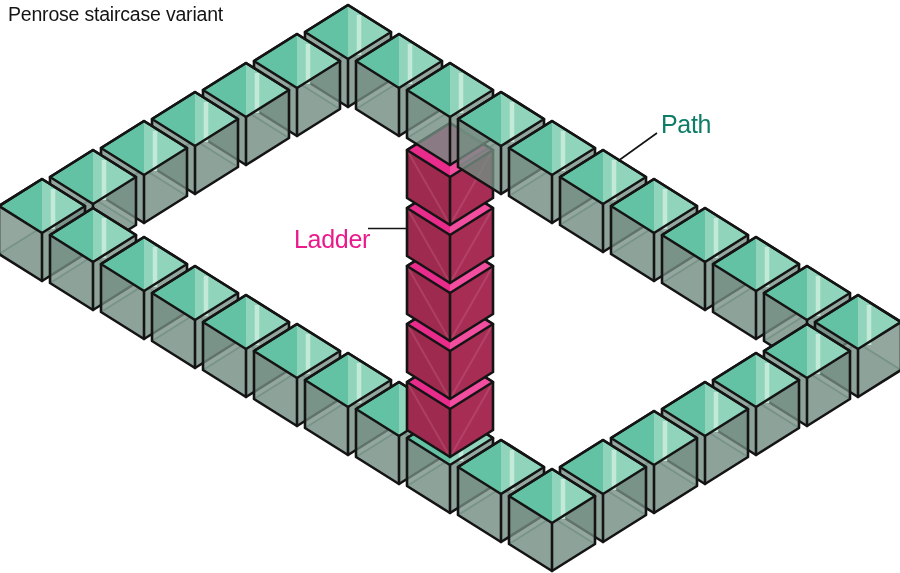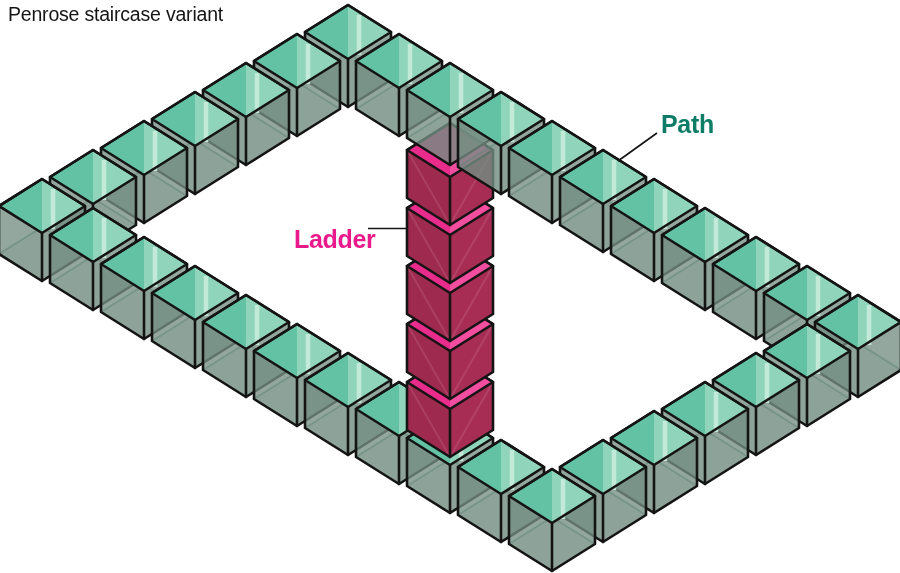--- a/index.html
+++ b/index.html
@@ -12,21 +12,21 @@
     border-radius:28px;
   }
   .stage svg{position:absolute;left:0;top:0;}
   .fig-title{
     position:absolute;left:8px;top:3px;
     font-size:19.5px;line-height:1.2;font-weight:400;
     letter-spacing:-0.2px;
   }
   .fig-label{
     position:absolute;
-    font-size:25px;font-weight:bold;
+    font-size:25px;font-weight:normal;
     letter-spacing:-0.3px;
     white-space:nowrap;
   }
 </style>
 </head>
 <body>
 
 <div class="stage">
   <svg id="scene" width="900" height="573" viewBox="0 0 900 573">
       <g>

